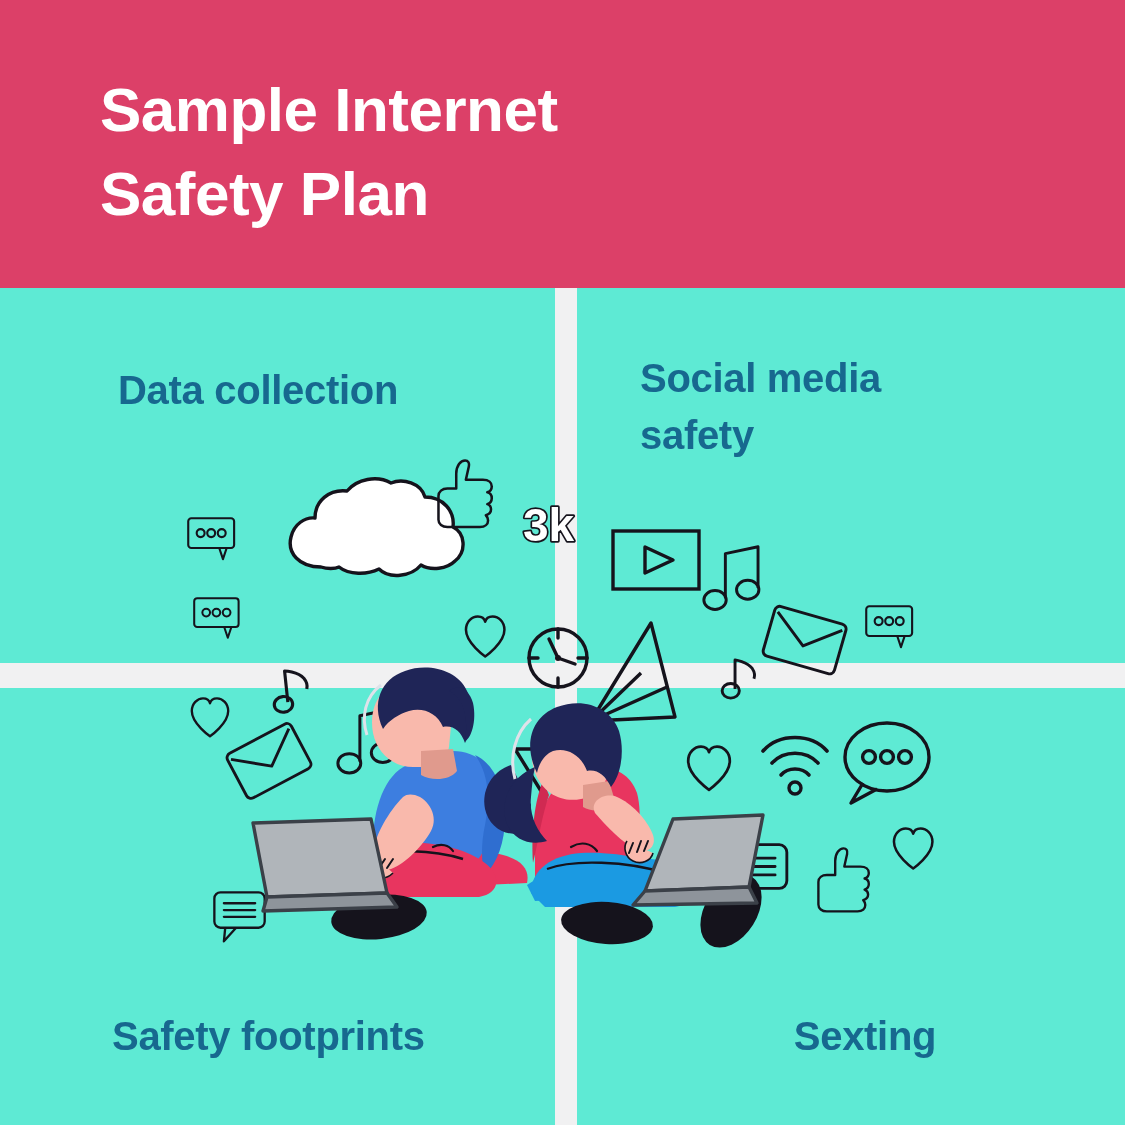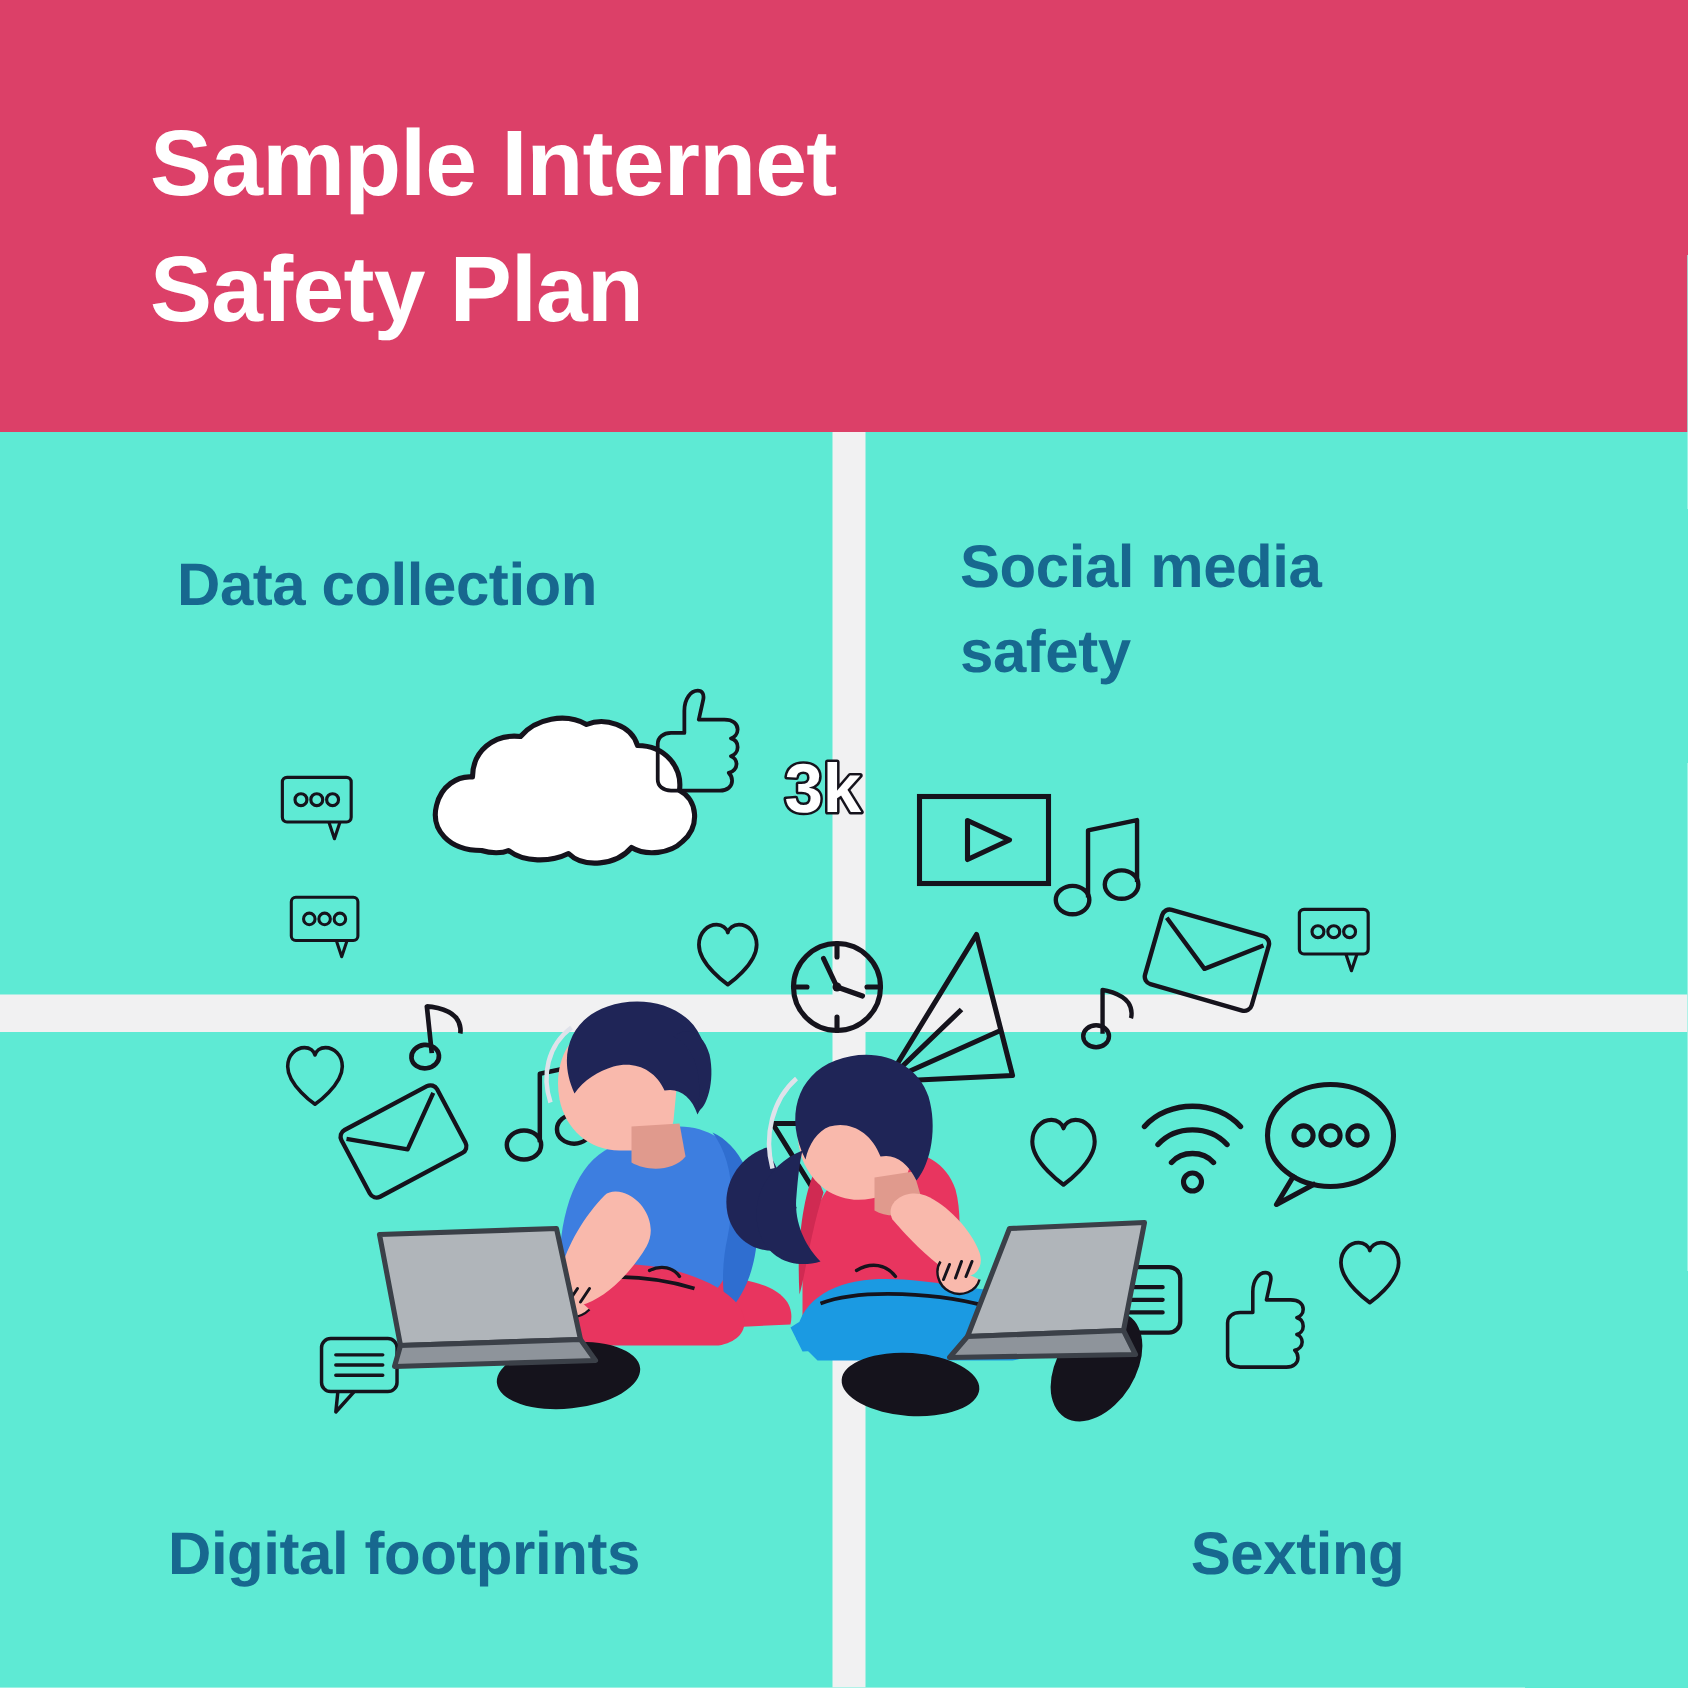--- a/index.html
+++ b/index.html
@@ -123,21 +123,21 @@
   </div>
 
   <div id="divider-vertical"></div>
   <div id="divider-horizontal"></div>
 
   <div class="quad-label" id="label-data-collection">Data collection</div>
 
   <div class="quad-label" id="label-social-media">Social media
 safety</div>
 
-  <div class="quad-label" id="label-digital">Digital footprints</div>
+  <div class="quad-label" id="label-digital">Safety footprints</div>
 
   <div class="quad-label" id="label-sexting">Sexting</div>
 
   <div id="illustration">
     <svg width="770" height="510" viewBox="0 0 770 510" xmlns="http://www.w3.org/2000/svg">
 
       <defs>
         <g id="heart-g">
           <path d="M30 56 C30 56 4 38 4 20 C4 9 12 2 20 2 C25 2 29 5 30 9 C31 5 35 2 40 2 C48 2 56 9 56 20 C56 38 30 56 30 56 Z" fill="none" stroke="#15131c" stroke-width="3.4" stroke-linejoin="round"></path>
         </g>

